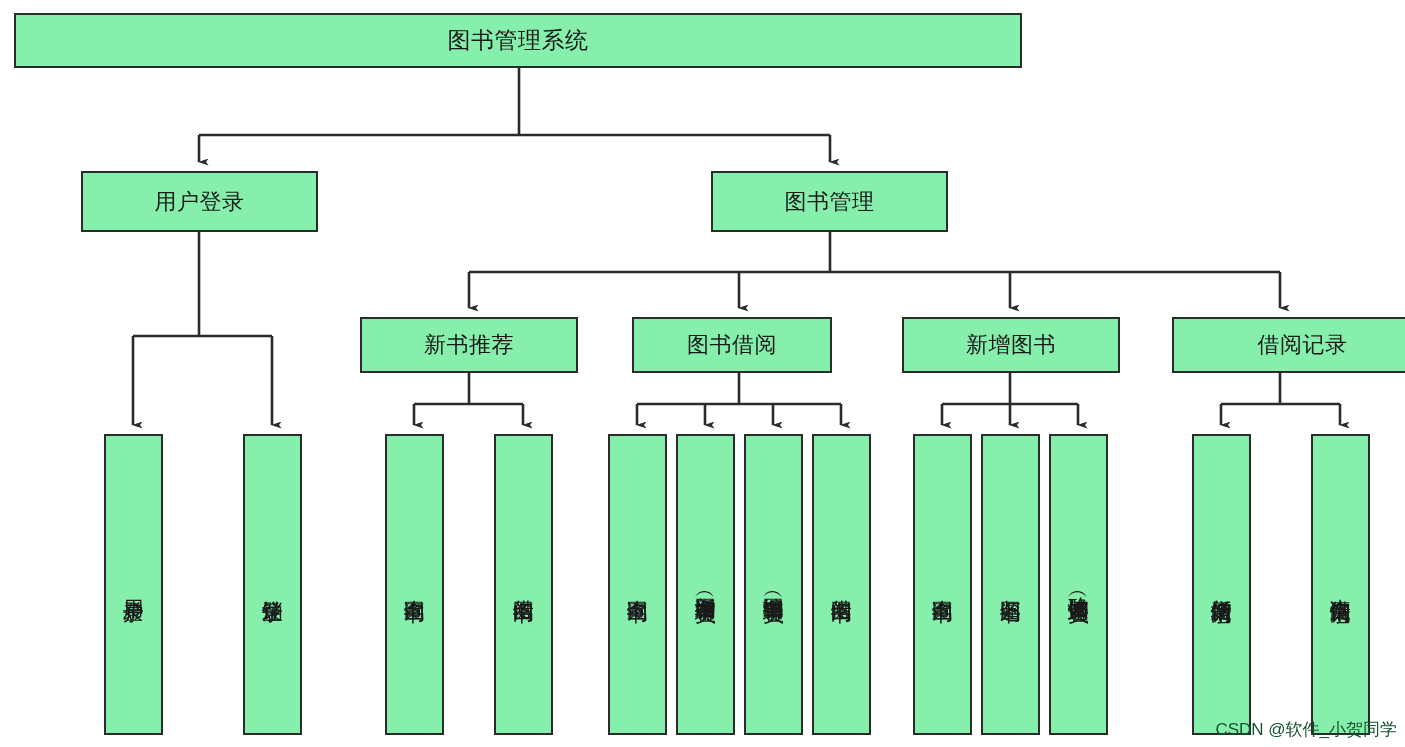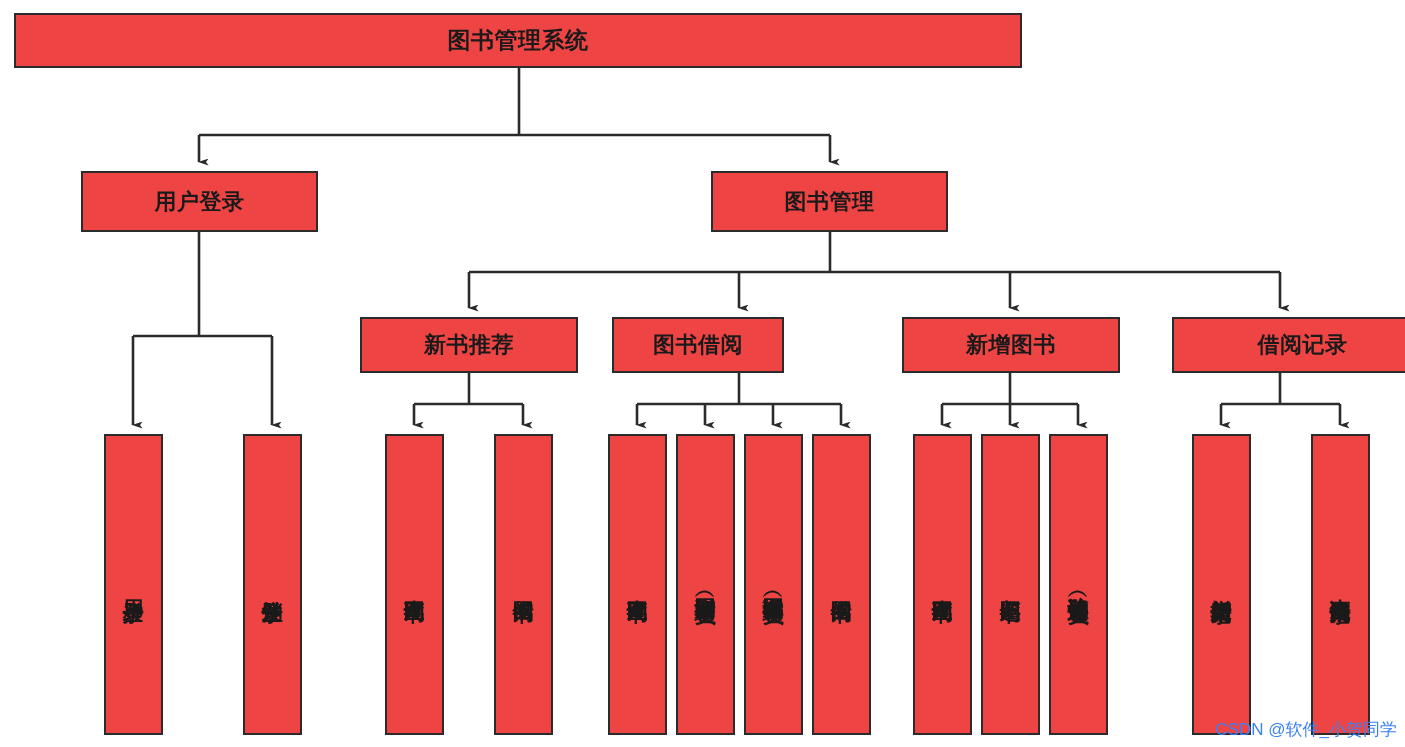--- a/index.html
+++ b/index.html
@@ -20,27 +20,26 @@
     position: absolute;
     left: 0;
     top: 0;
     width: 1405px;
     height: 747px;
     pointer-events: none;
   }
   .node {
     position: absolute;
     box-sizing: border-box;
-    background: #ef4444;
+    background: #86efac;
     border: 2px solid #2b2b2b;
     display: flex;
     align-items: center;
     justify-content: center;
     color: #1a1a1a;
-    font-weight: bold;
   }
   .node .label {
     display: block;
     text-align: center;
     line-height: 1.18;
     white-space: pre-wrap;
   }
   
   .node.h .label {
     font-size: 22px;
@@ -61,21 +60,21 @@
     font-size: 21px;
     line-height: 1.12;
     letter-spacing: 1px;
     white-space: nowrap;
   }
   #watermark {
     position: absolute;
     right: 8px;
     bottom: 6px;
     font-size: 17px;
-    color: #3b82f6;
+    color: #14532d;
     font-family: "Liberation Sans", "DejaVu Sans", sans-serif;
     white-space: nowrap;
     user-select: none;
   }
 </style>
 </head>
 <body>
 
 <div id="canvas">
 
@@ -136,21 +135,21 @@
   <div class="node h" style="left:81px; top:171px; width:237px; height:61px;">
     <span class="label">用户登录</span>
   </div>
   <div class="node h" style="left:711px; top:171px; width:237px; height:61px;">
     <span class="label">图书管理</span>
   </div>
 
   <div class="node h" style="left:360px; top:317px; width:218px; height:56px;">
     <span class="label">新书推荐</span>
   </div>
-  <div class="node h" style="left:612px; top:317px; width:172px; height:56px;">
+  <div class="node h" style="left:632px; top:317px; width:200px; height:56px;">
     <span class="label">图书借阅</span>
   </div>
   <div class="node h" style="left:902px; top:317px; width:218px; height:56px;">
     <span class="label">新增图书</span>
   </div>
   <div class="node h" style="left:1172px; top:317px; width:261px; height:56px;">
     <span class="label">借阅记录</span>
   </div>
 
   <div class="node v" style="left:104px; top:434px; width:59px; height:301px;">

